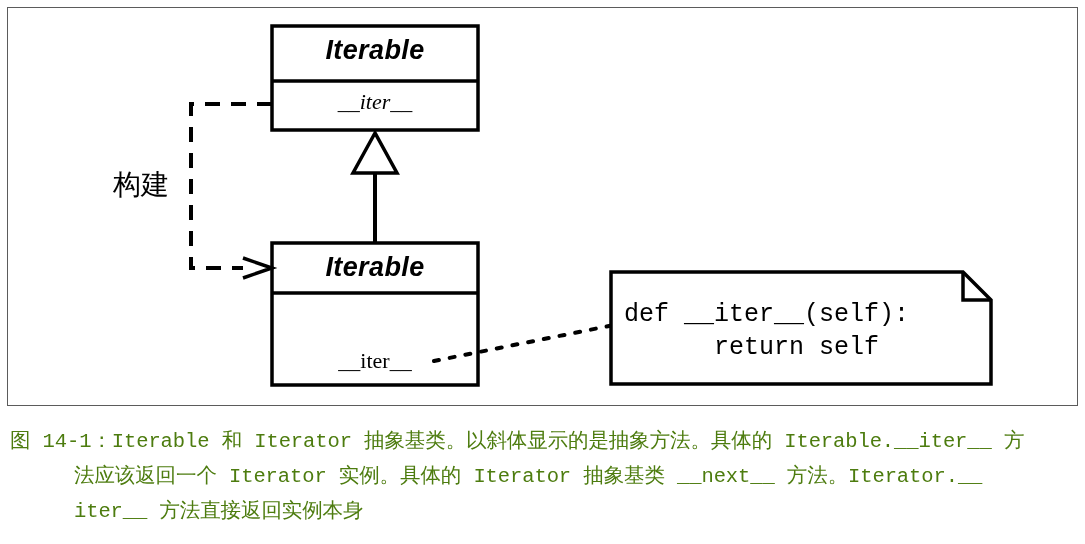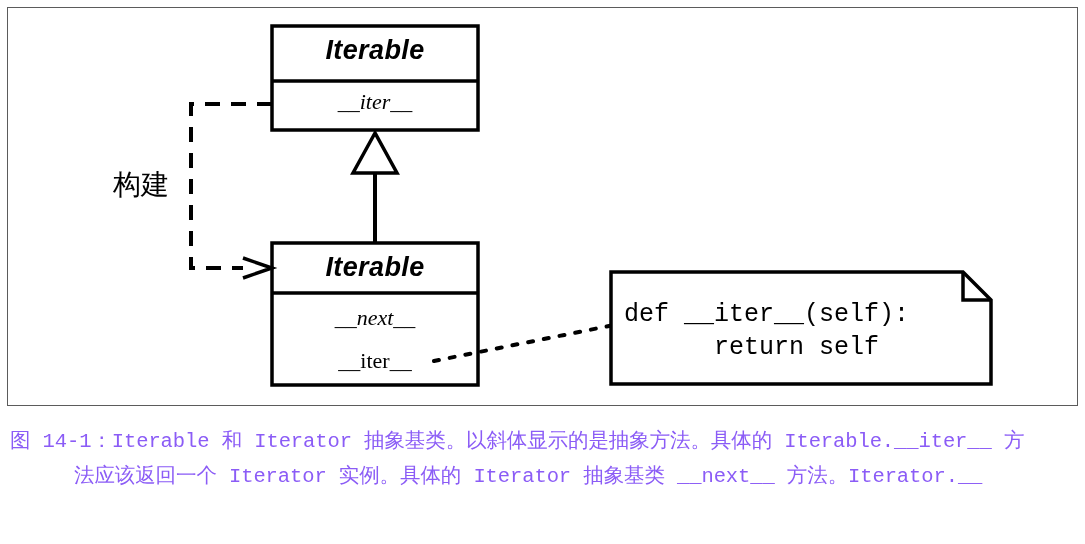--- a/index.html
+++ b/index.html
@@ -101,21 +101,21 @@
 
   
   .caption {
     position: absolute;
     left: 10px;
     top: 424px;
     width: 1070px;
     font-size: 20.5px;
     line-height: 35px;
     font-family: "Liberation Sans", sans-serif;
-    color: #8b5cf6;
+    color: #4d7c0f;
   }
   .caption .cap-line { white-space: nowrap; display: block; }
   .caption .cap-line.indent { padding-left: 64px; }
   .mono { font-family: "Liberation Mono", monospace; letter-spacing: -0.1px; }
 </style>
 </head>
 <body>
 
 <div id="figure-root">
 
@@ -148,26 +148,26 @@
     <g>
       <path d="M 611 272 L 963 272 L 991 300 L 991 384 L 611 384 Z" fill="#ffffff" stroke="#000000" stroke-width="3.5" stroke-linejoin="miter"></path>
       <path d="M 963 272 L 963 300 L 991 300" fill="none" stroke="#000000" stroke-width="3.5" stroke-linejoin="miter"></path>
     </g>
   </svg>
 
   <div class="cls-title" id="box-iterable-title">Iterable</div>
   <div class="cls-member abstract" id="box-iterable-iter">__iter__</div>
 
   <div class="cls-title" id="box-iterator-title">Iterable</div>
-  <div class="cls-member abstract" id="box-iterator-next">__next__</div>
   <div class="cls-member concrete" id="box-iterator-iter">__iter__</div>
 
   <div class="dep-label">构建</div>
 
   <div class="note-code">def __iter__(self):
     return self</div>
 
   <div class="caption">
     <span class="cap-line mono">图 14-1：Iterable 和 Iterator 抽象基类。以斜体显示的是抽象方法。具体的 Iterable.__iter__ 方</span>
     <span class="cap-line indent mono">法应该返回一个 Iterator 实例。具体的 Iterator 抽象基类 __next__ 方法。Iterator.__</span>
+    <span class="cap-line indent mono">iter__ 方法直接返回实例本身</span>
   </div>
 
 </div>
 
 </body></html>

